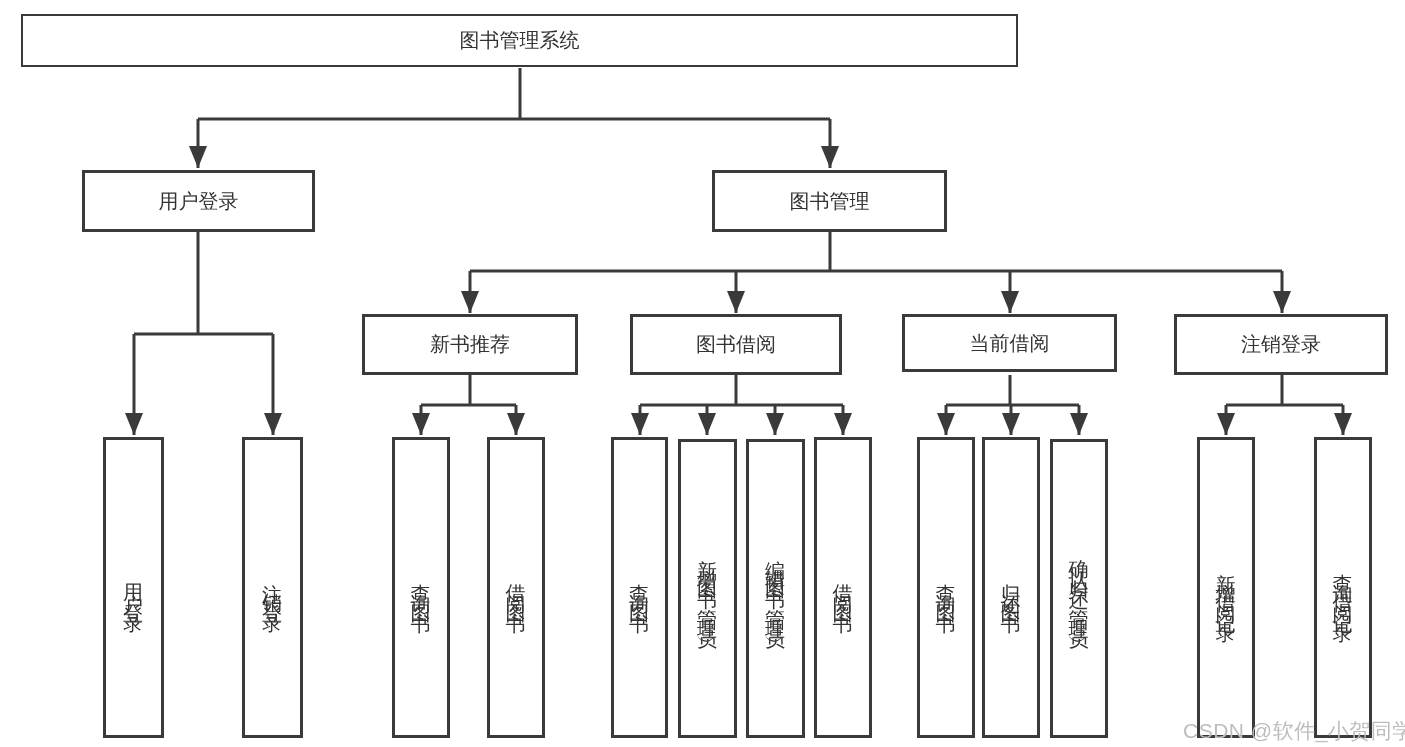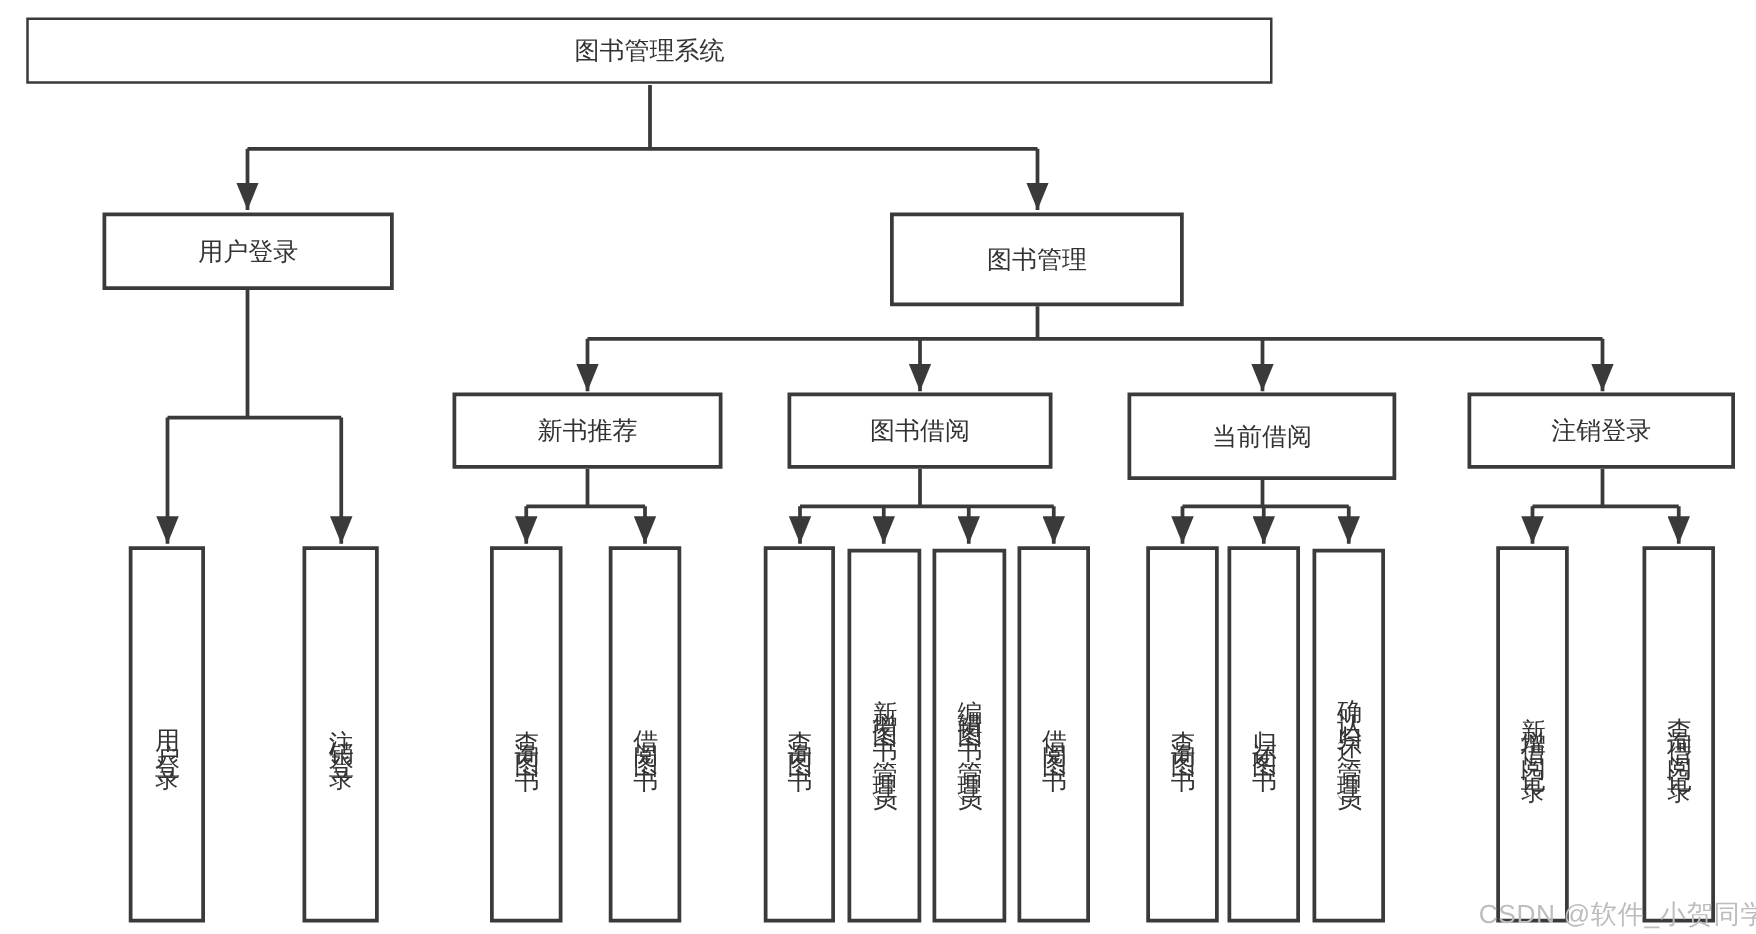--- a/index.html
+++ b/index.html
@@ -84,25 +84,25 @@
 
       <path d="M1282,375 V405 M1226,405 H1343"></path>
       <path d="M1226,405 V435" marker-end="url(#arrow)"></path>
       <path d="M1343,405 V435" marker-end="url(#arrow)"></path>
     </g>
   </svg>
 
   <div class="box root" style="left:21px;top:14px;width:997px;height:53px;">图书管理系统</div>
 
   <div class="box" style="left:82px;top:170px;width:233px;height:62px;">用户登录</div>
-  <div class="box" style="left:712px;top:170px;width:235px;height:75px;">图书管理</div>
+  <div class="box" style="left:712px;top:170px;width:235px;height:62px;">图书管理</div>
 
   <div class="box" style="left:362px;top:314px;width:216px;height:61px;">新书推荐</div>
   <div class="box" style="left:630px;top:314px;width:212px;height:61px;">图书借阅</div>
-  <div class="box" style="left:902px;top:314px;width:215px;height:70px;">当前借阅</div>
+  <div class="box" style="left:902px;top:314px;width:215px;height:58px;">当前借阅</div>
   <div class="box" style="left:1174px;top:314px;width:214px;height:61px;">注销登录</div>
 
   <div class="box leaf" style="left:103px;top:437px;width:61px;height:301px;">用户登录</div>
   <div class="box leaf" style="left:242px;top:437px;width:61px;height:301px;">注销登录</div>
 
   <div class="box leaf" style="left:392px;top:437px;width:58px;height:301px;">查询图书</div>
   <div class="box leaf" style="left:487px;top:437px;width:58px;height:301px;">借阅图书</div>
 
   <div class="box leaf" style="left:611px;top:437px;width:57px;height:301px;">查询图书</div>
   <div class="box leaf" style="left:678px;top:439px;width:59px;height:299px;">新增图书（管理员）</div>

